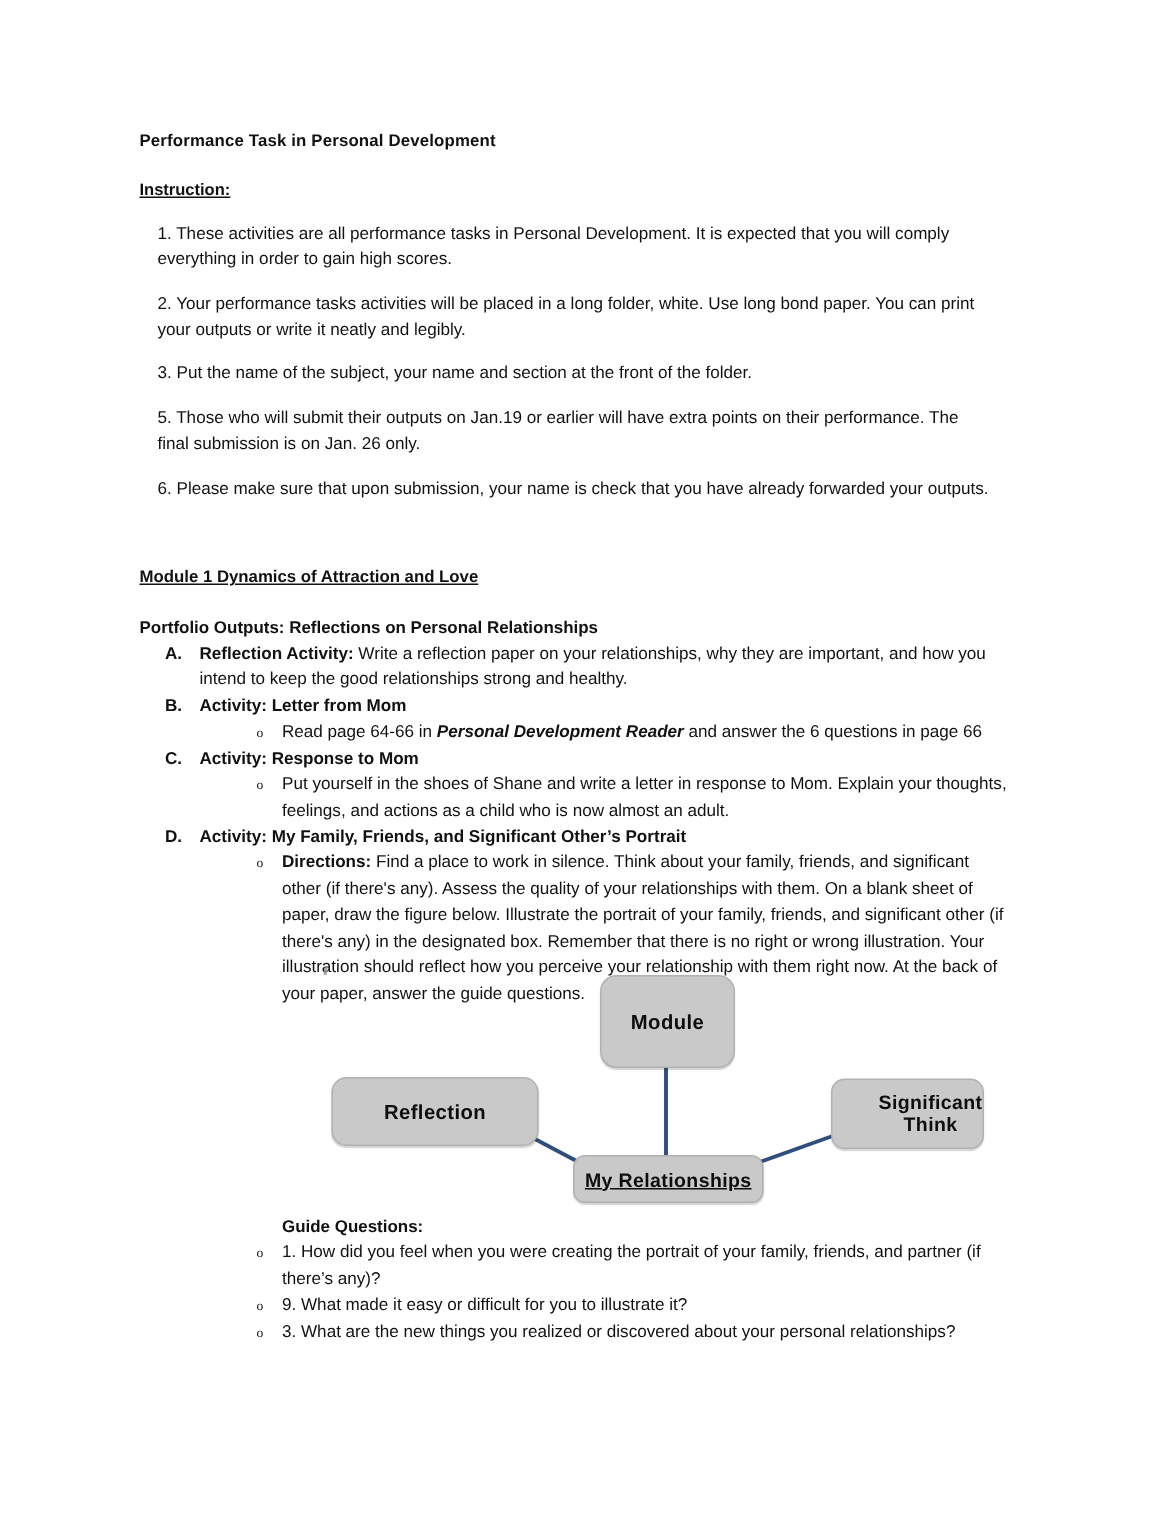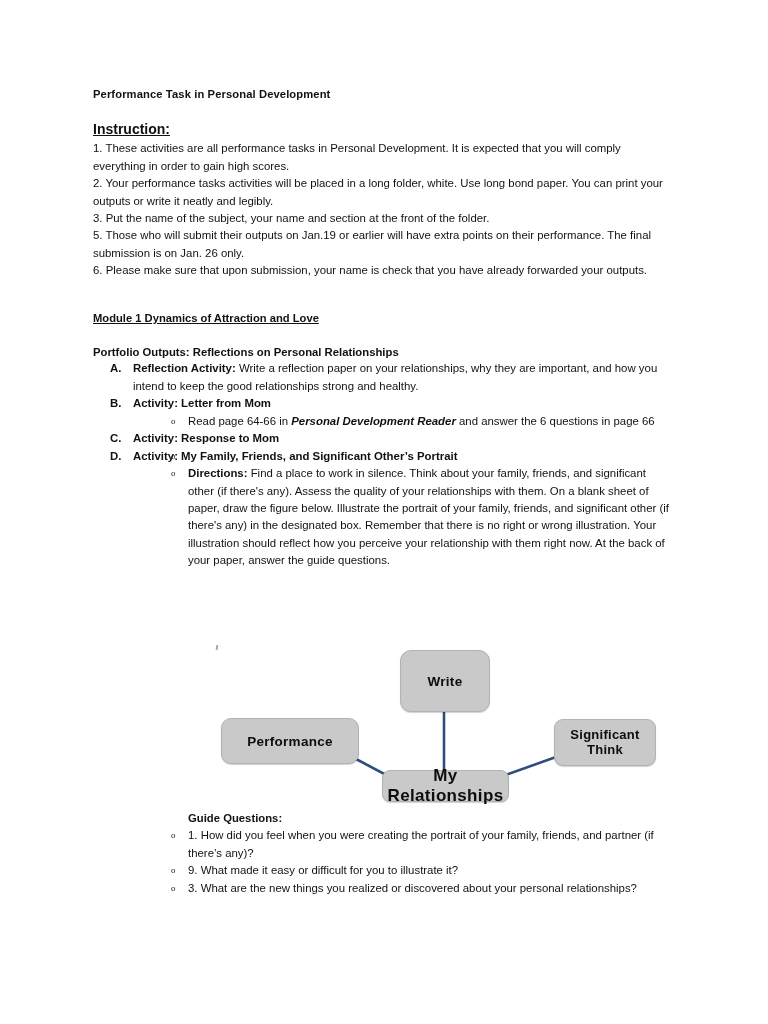--- a/index.html
+++ b/index.html
@@ -36,36 +36,36 @@
     letter-spacing: 0.01em;
     margin: 0;
     line-height: 1.45;
   }
 
   .spacer-sm { height: 17px; }
   .spacer-md { height: 30px; }
   .spacer-lg { height: 17px; }
 
   .section-label {
-    font-size: 14px;
+    font-size: 11px;
     font-weight: bold;
     text-decoration: underline;
     margin: 0;
     line-height: 1.5;
   }
 
   .instruction-list {
     margin: 0;
     padding: 0;
     list-style: none;
   }
   .instruction-list li {
     font-size: 11.4px;
     line-height: 1.53;
-    margin: 0;
+    margin: 12px;
     text-align: left;
   }
 
   .module-heading {
     font-size: 11.2px;
     font-weight: bold;
     text-decoration: underline;
     margin: 0;
     line-height: 1.5;
   }
@@ -173,26 +173,28 @@
     width: 136px; height: 44px;
     font-size: 13.5px;
     border-radius: 10px;
   }
   .node-significant {
     left: 344px; top: 75px;
     width: 100px; height: 45px;
     font-size: 13px;
     line-height: 1.12;
     border-radius: 9px;
+    justify-content: flex-end;
   }
   .node-center {
     left: 172px; top: 126px;
     width: 125px; height: 30px;
-    font-size: 17px;
+    font-size: 13px;
     border-radius: 8px;
+    text-decoration: underline;
   }
   .edges {
     position: absolute;
     left: 0; top: 0;
     width: 460px; height: 165px;
   }
   .stray-mark {
     position: absolute;
     left: 216px;
     top: 645px;
@@ -249,20 +251,21 @@
         <span>Read page 64-66 in </span><span class="bold-italic">Personal Development Reader</span><span> and answer the 6 questions in page 66</span>
       </li>
 
       <li class="alpha-item">
         <span class="alpha-marker">C.</span>
         <span class="alpha-text bold-lead">Activity: Response to Mom</span>
       </li>
 
       <li class="circle-item">
         <span class="circle-marker">o</span>
+        <span>Put yourself in the shoes of Shane and write a letter in response to Mom. Explain your thoughts, feelings, and actions as a child who is now almost an adult.</span>
       </li>
 
       <li class="alpha-item">
         <span class="alpha-marker">D.</span>
         <span class="alpha-text bold-lead">Activity: My Family, Friends, and Significant Other’s Portrait</span>
       </li>
 
       <li class="circle-item">
         <span class="circle-marker">o</span>
         <span class="bold-lead">Directions:</span><span> Find a place to work in silence. Think about your family, friends, and significant other (if there's any). Assess the quality of your relationships with them. On a blank sheet of paper, draw the figure below. Illustrate the portrait of your family, friends, and significant other (if there's any) in the designated box. Remember that there is no right or wrong illustration. Your illustration should reflect how you perceive your relationship with them right now. At the back of your paper, answer the guide questions.</span>
@@ -275,25 +278,25 @@
 
   <div class="diagram">
 
     <svg class="edges" width="460" height="165" viewBox="0 0 460 165">
       <line x1="234" y1="66" x2="234" y2="126" stroke="#2e4f7c" stroke-width="2.6"></line>
       <line x1="146" y1="115" x2="180" y2="133" stroke="#2e4f7c" stroke-width="2.6"></line>
       <line x1="290" y1="133" x2="346" y2="113" stroke="#2e4f7c" stroke-width="2.6"></line>
     </svg>
 
     <div class="node node-family">
-      <span>Write</span>
+      <span>Module</span>
     </div>
 
     <div class="node node-friendships">
-      <span>Performance</span>
+      <span>Reflection</span>
     </div>
 
     <div class="node node-significant">
       <span><span>Significant</span><br><span>Think</span></span>
     </div>
 
     <div class="node node-center">
       <span>My Relationships</span>
     </div>
   </div>

